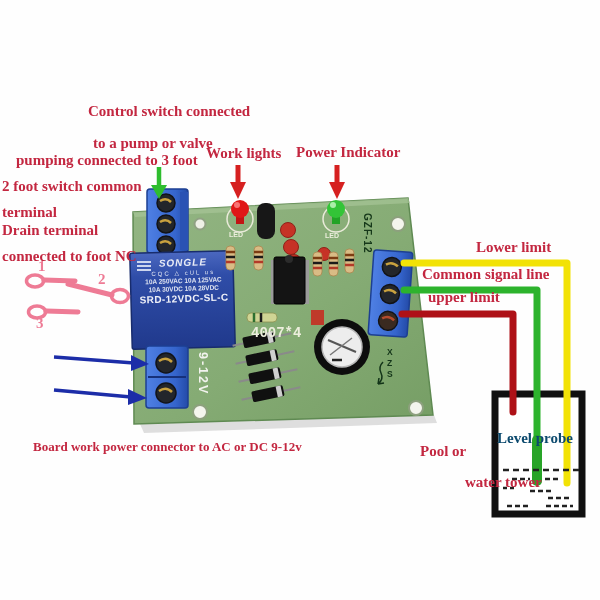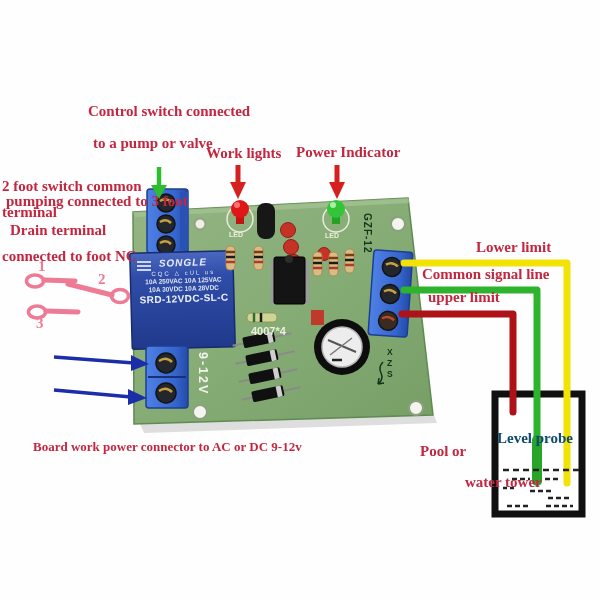--- a/index.html
+++ b/index.html
@@ -231,24 +231,24 @@
     <polygon points="131,355 131,371 149,364" fill="#1c2da8"></polygon>
     <line x1="54" y1="390" x2="131" y2="397" stroke="#1c2da8" stroke-width="3.5"></line>
     <polygon points="128,389 128,405 147,398" fill="#1c2da8"></polygon>
   </g>
 
   <path d="M378 384 q6 -5 3 -11 q-3 -6 2 -11 M378 384 l6 -1 M378 384 l1 -6" stroke="#123318" stroke-width="1.5" fill="none"></path>
 </svg>
 
 <div class="ann" style="left:88px;top:103px;">Control switch connected</div>
 <div class="ann" style="left:93px;top:135px;">to a pump or valve</div>
-<div class="ann" style="left:6px;top:152px;margin-top:41px;">pumping connected to 3 foot</div>
+<div class="ann" style="left:16px;top:152px;">pumping connected to 3 foot</div>
 <div class="ann" style="left:2px;top:178px;">2 foot switch common</div>
 <div class="ann" style="left:2px;top:204px;">terminal</div>
-<div class="ann" style="left:10px;top:222px;text-align:center;">Drain terminal</div>
+<div class="ann" style="left:2px;top:222px;text-align:center;">Drain terminal</div>
 <div class="ann" style="left:2px;top:248px;">connected to  foot NC</div>
 <div class="ann" style="left:206px;top:145px;">Work lights</div>
 <div class="ann" style="left:296px;top:144px;">Power Indicator</div>
 <div class="ann" style="left:433px;top:239px;margin-left:43px;">Lower limit</div>
 <div class="ann" style="left:422px;top:266px;">Common signal line</div>
 <div class="ann" style="left:428px;top:289px;">upper limit</div>
 <div class="ann" style="left:33px;top:440px;font-size:13px;">Board work  power connector to AC or DC 9-12v</div>
 <div class="ann" style="left:420px;top:443px;">Pool or</div>
 <div class="ann" style="left:417px;top:474px;margin-left:48px;">water tower</div>
 <div class="ann" style="left:497px;top:430px;color:#0c4a6e;">Level probe</div>
@@ -260,21 +260,21 @@
 <div class="relaytxt">
   <div class="brand">SONGLE</div>
   <div class="certs">CQC  △  cUL us</div>
   <div class="rat">10A 250VAC  10A 125VAC</div>
   <div class="rat">10A 30VDC    10A 28VDC</div>
   <div class="model">SRD-12VDC-SL-C</div>
 </div>
 
 <div class="silk vert" style="left:362px;top:213px;color:#16381a;font-weight:bold;font-size:10px;letter-spacing:1px;">GZF-12</div>
 <div class="silk vert" style="left:196px;top:352px;color:#f2f3ee;font-weight:bold;font-size:12.5px;letter-spacing:2px;">9-12V</div>
-<div class="silk" style="left:251px;top:325px;color:#eceedd;font-weight:bold;font-size:11px;">4007*4</div>
+<div class="silk" style="left:251px;top:325px;color:#eceedd;font-weight:bold;font-size:14px;font-family:Liberation Mono, monospace;">4007*4</div>
 <div class="silk" style="left:229px;top:231px;color:#eceedd;font-weight:bold;font-size:7px;">LED</div>
 <div class="silk" style="left:325px;top:232px;color:#eceedd;font-weight:bold;font-size:7px;">LED</div>
 <div class="silk probe-letters" style="left:387px;top:347px;color:#123318;font-weight:bold;font-size:8.5px;line-height:11px;">
   <span>X</span>
   <span>Z</span>
   <span>S</span>
 </div>
 
 </div>
 

